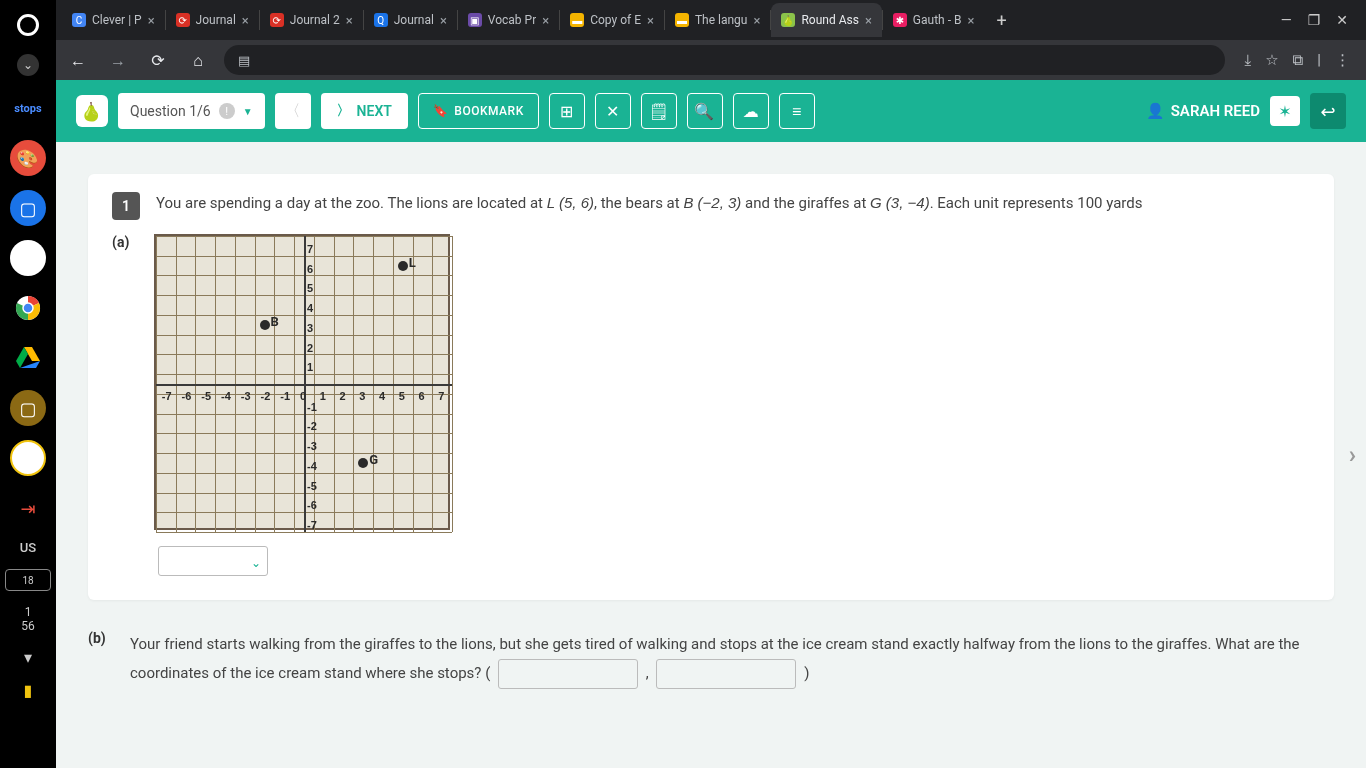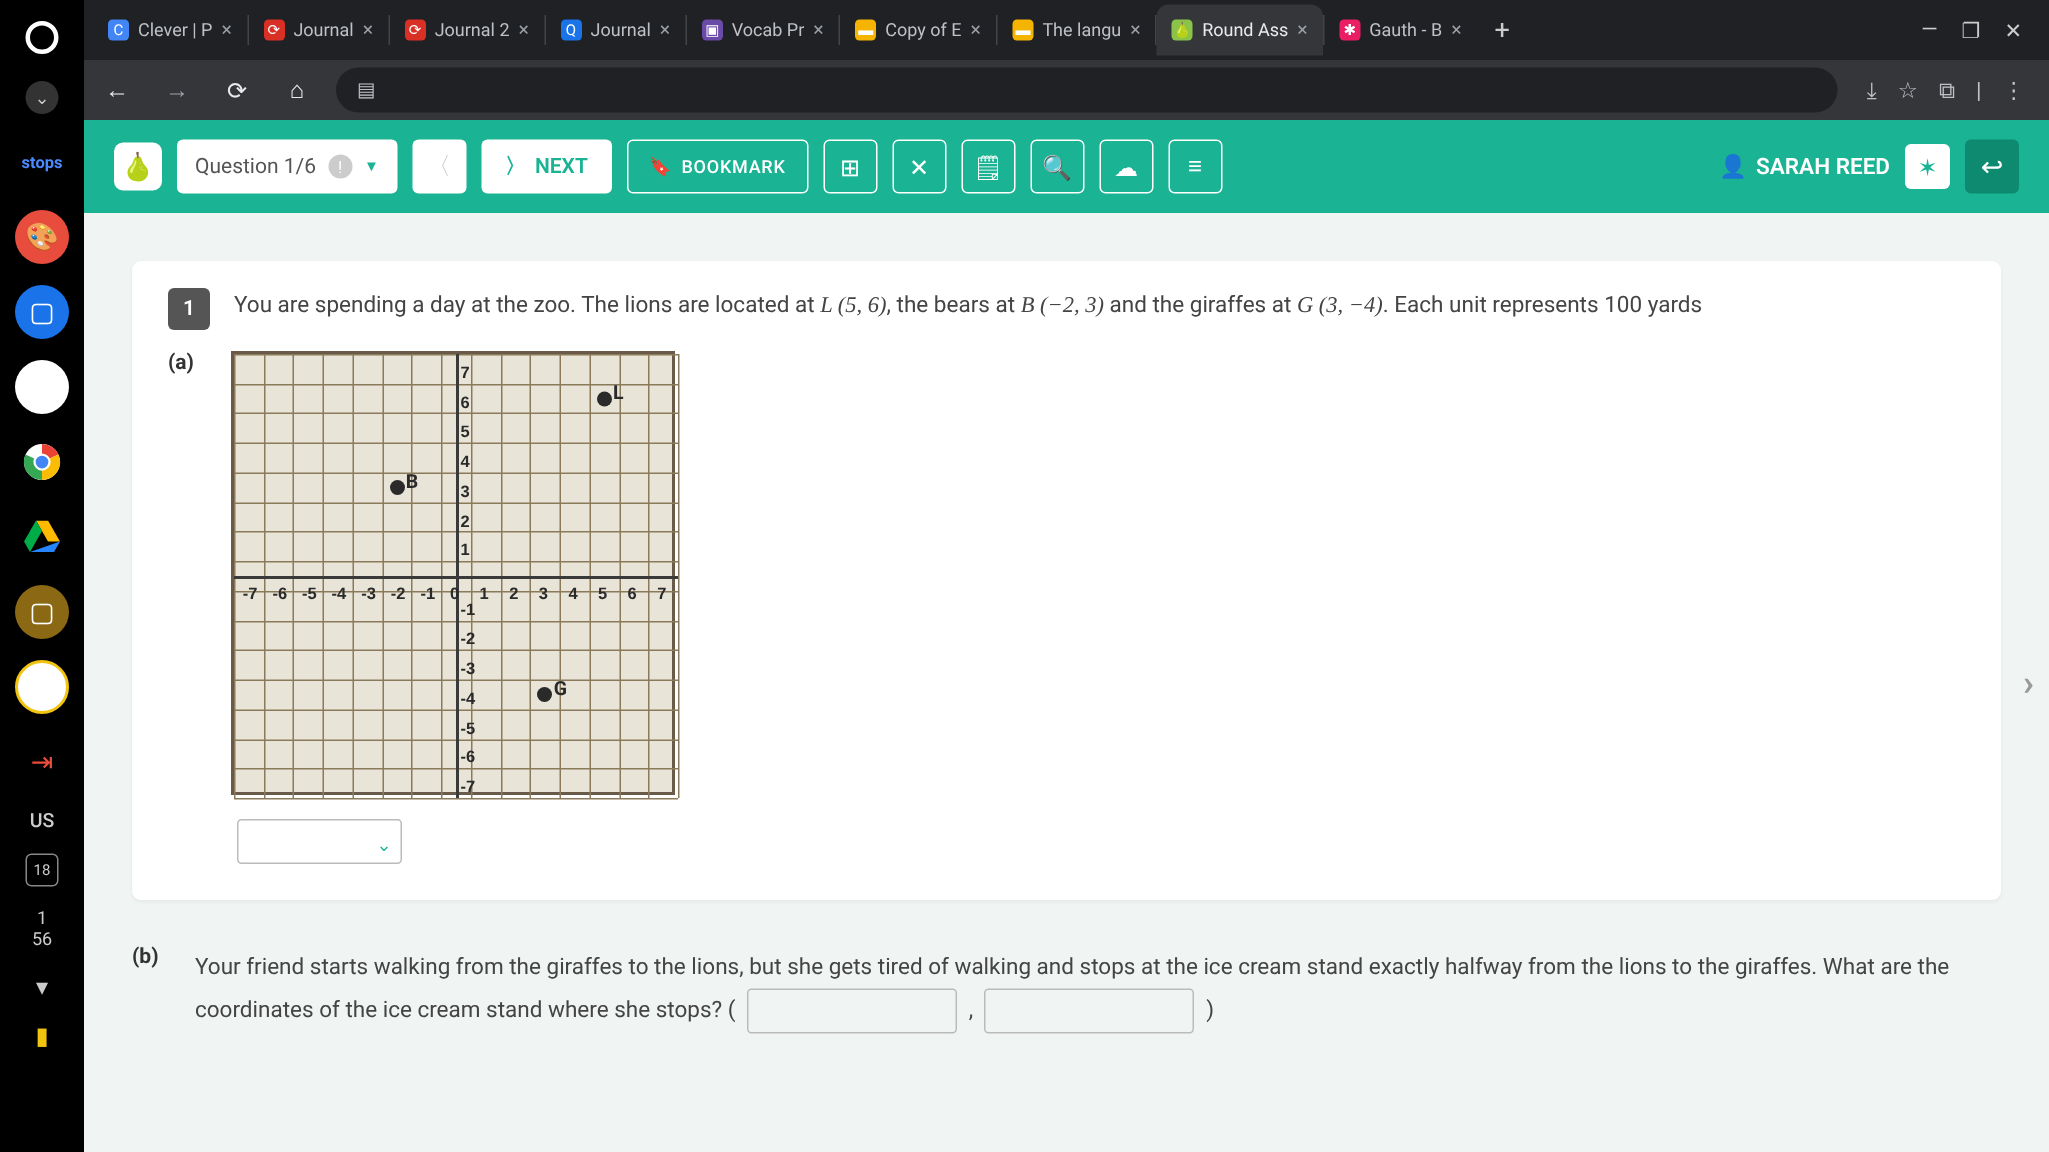--- a/index.html
+++ b/index.html
@@ -10,21 +10,21 @@
 .taskbar .o-icon { border: 3px solid #fff; width: 22px; height: 22px; border-radius: 50%; margin: 8px 0 4px; }
 .taskbar .chev { color: #ccc; width: 22px; height: 22px; border-radius: 50%; background: #333; display:flex; align-items:center; justify-content:center; font-size:12px;}
 .taskbar .zoom { color:#4a8cff; font-weight:bold; font-size:11px;}
 .taskbar .red { background:#e74c3c; }
 .taskbar .blue { background:#1a73e8; }
 .taskbar .gmail { background:#fff; font-size:16px;}
 .taskbar .brown { background:#8b6914; }
 .taskbar .yellow-ring { border:2px solid #f1c40f; background:#fff;}
 .taskbar .exit { color:#e74c3c; }
 .taskbar .us { color:#ccc; font-size:13px; font-weight:500;}
-.taskbar .cal { border:1px solid #888; border-radius:4px; width:22px; height:22px; font-size:10px; color:#ccc; display:flex; align-items:center; justify-content:center;}
+.taskbar .cal { border:1px solid #888; border-radius:4px; width:46px; height:22px; font-size:10px; color:#ccc; display:flex; align-items:center; justify-content:center;}
 .taskbar .time { color:#ccc; font-size:12px; text-align:center; line-height:1.2;}
 .taskbar .wifi { color:#ccc; }
 .taskbar .batt { color:#f1c40f; }
 
 .main { flex: 1; display: flex; flex-direction: column; }
 
 .tabstrip { height: 40px; background: #202124; display: flex; align-items: center; padding: 0 6px; gap: 0; }
 .tab { display: flex; align-items: center; gap: 6px; padding: 0 10px; height: 34px; color: #bdc1c6; font-size: 12px; border-radius: 8px 8px 0 0; max-width: 125px; position: relative; }
 .tab.active { background: #35363a; color: #e8eaed; }
 .tab .fav { width: 14px; height: 14px; border-radius: 3px; flex-shrink: 0; display:flex; align-items:center; justify-content:center; font-size:10px;}
@@ -57,21 +57,21 @@
 .spacer { flex: 1; }
 .user { color: #fff; font-weight: 600; font-size: 15px; display:flex; align-items:center; gap:6px;}
 .iconbtn { width: 30px; height: 30px; background: #fff; border-radius: 4px; display:flex; align-items:center; justify-content:center; color:#1ab394;}
 .backbtn { width: 36px; height: 36px; background: #0d8a6f; border-radius: 4px; display:flex; align-items:center; justify-content:center; color:#fff; font-size:18px;}
 
 .content { flex: 1; padding: 32px; overflow: auto; position: relative; }
 .qcard { background: #fff; border-radius: 6px; padding: 18px 24px 24px; box-shadow: 0 1px 3px rgba(0,0,0,0.05); }
 .qheader { display: flex; gap: 16px; margin-bottom: 14px; }
 .qnum { background: #555; color: #fff; width: 28px; height: 28px; border-radius: 4px; display:flex; align-items:center; justify-content:center; font-weight:600; font-size:14px;}
 .qtext { color: #444; font-size: 15px; line-height: 1.5; }
-.qtext .math { font-style: italic; font-family: Liberation Serif, serif; }
+.qtext .math { font-style: italic; font-family: Liberation Sans, sans-serif; }
 .part { display: flex; gap: 18px; margin-top: 8px; }
 .partlabel { font-weight: 700; font-size: 14px; color: #333; width: 24px; }
 .partbody { flex: 1; color: #444; font-size: 15px; line-height: 1.7; }
 
 .graph { width: 296px; height: 296px; background: #e8e4d8; border: 2px solid #6a5a4a; position: relative; margin-bottom: 16px; }
 .graph .gridline { position: absolute; background: #8a7a5a; }
 .graph .axis { position: absolute; background: #3a3a3a; }
 .graph .lbl { position: absolute; font-size: 11px; font-weight: 700; color: #2a2a2a; font-family: Arial; }
 .graph .pt { position: absolute; width: 10px; height: 10px; background: #2a2a2a; border-radius: 50%; transform: translate(-50%, -50%); }
 .graph .ptlbl { position: absolute; font-size: 13px; font-weight: 700; color: #2a2a2a; }

